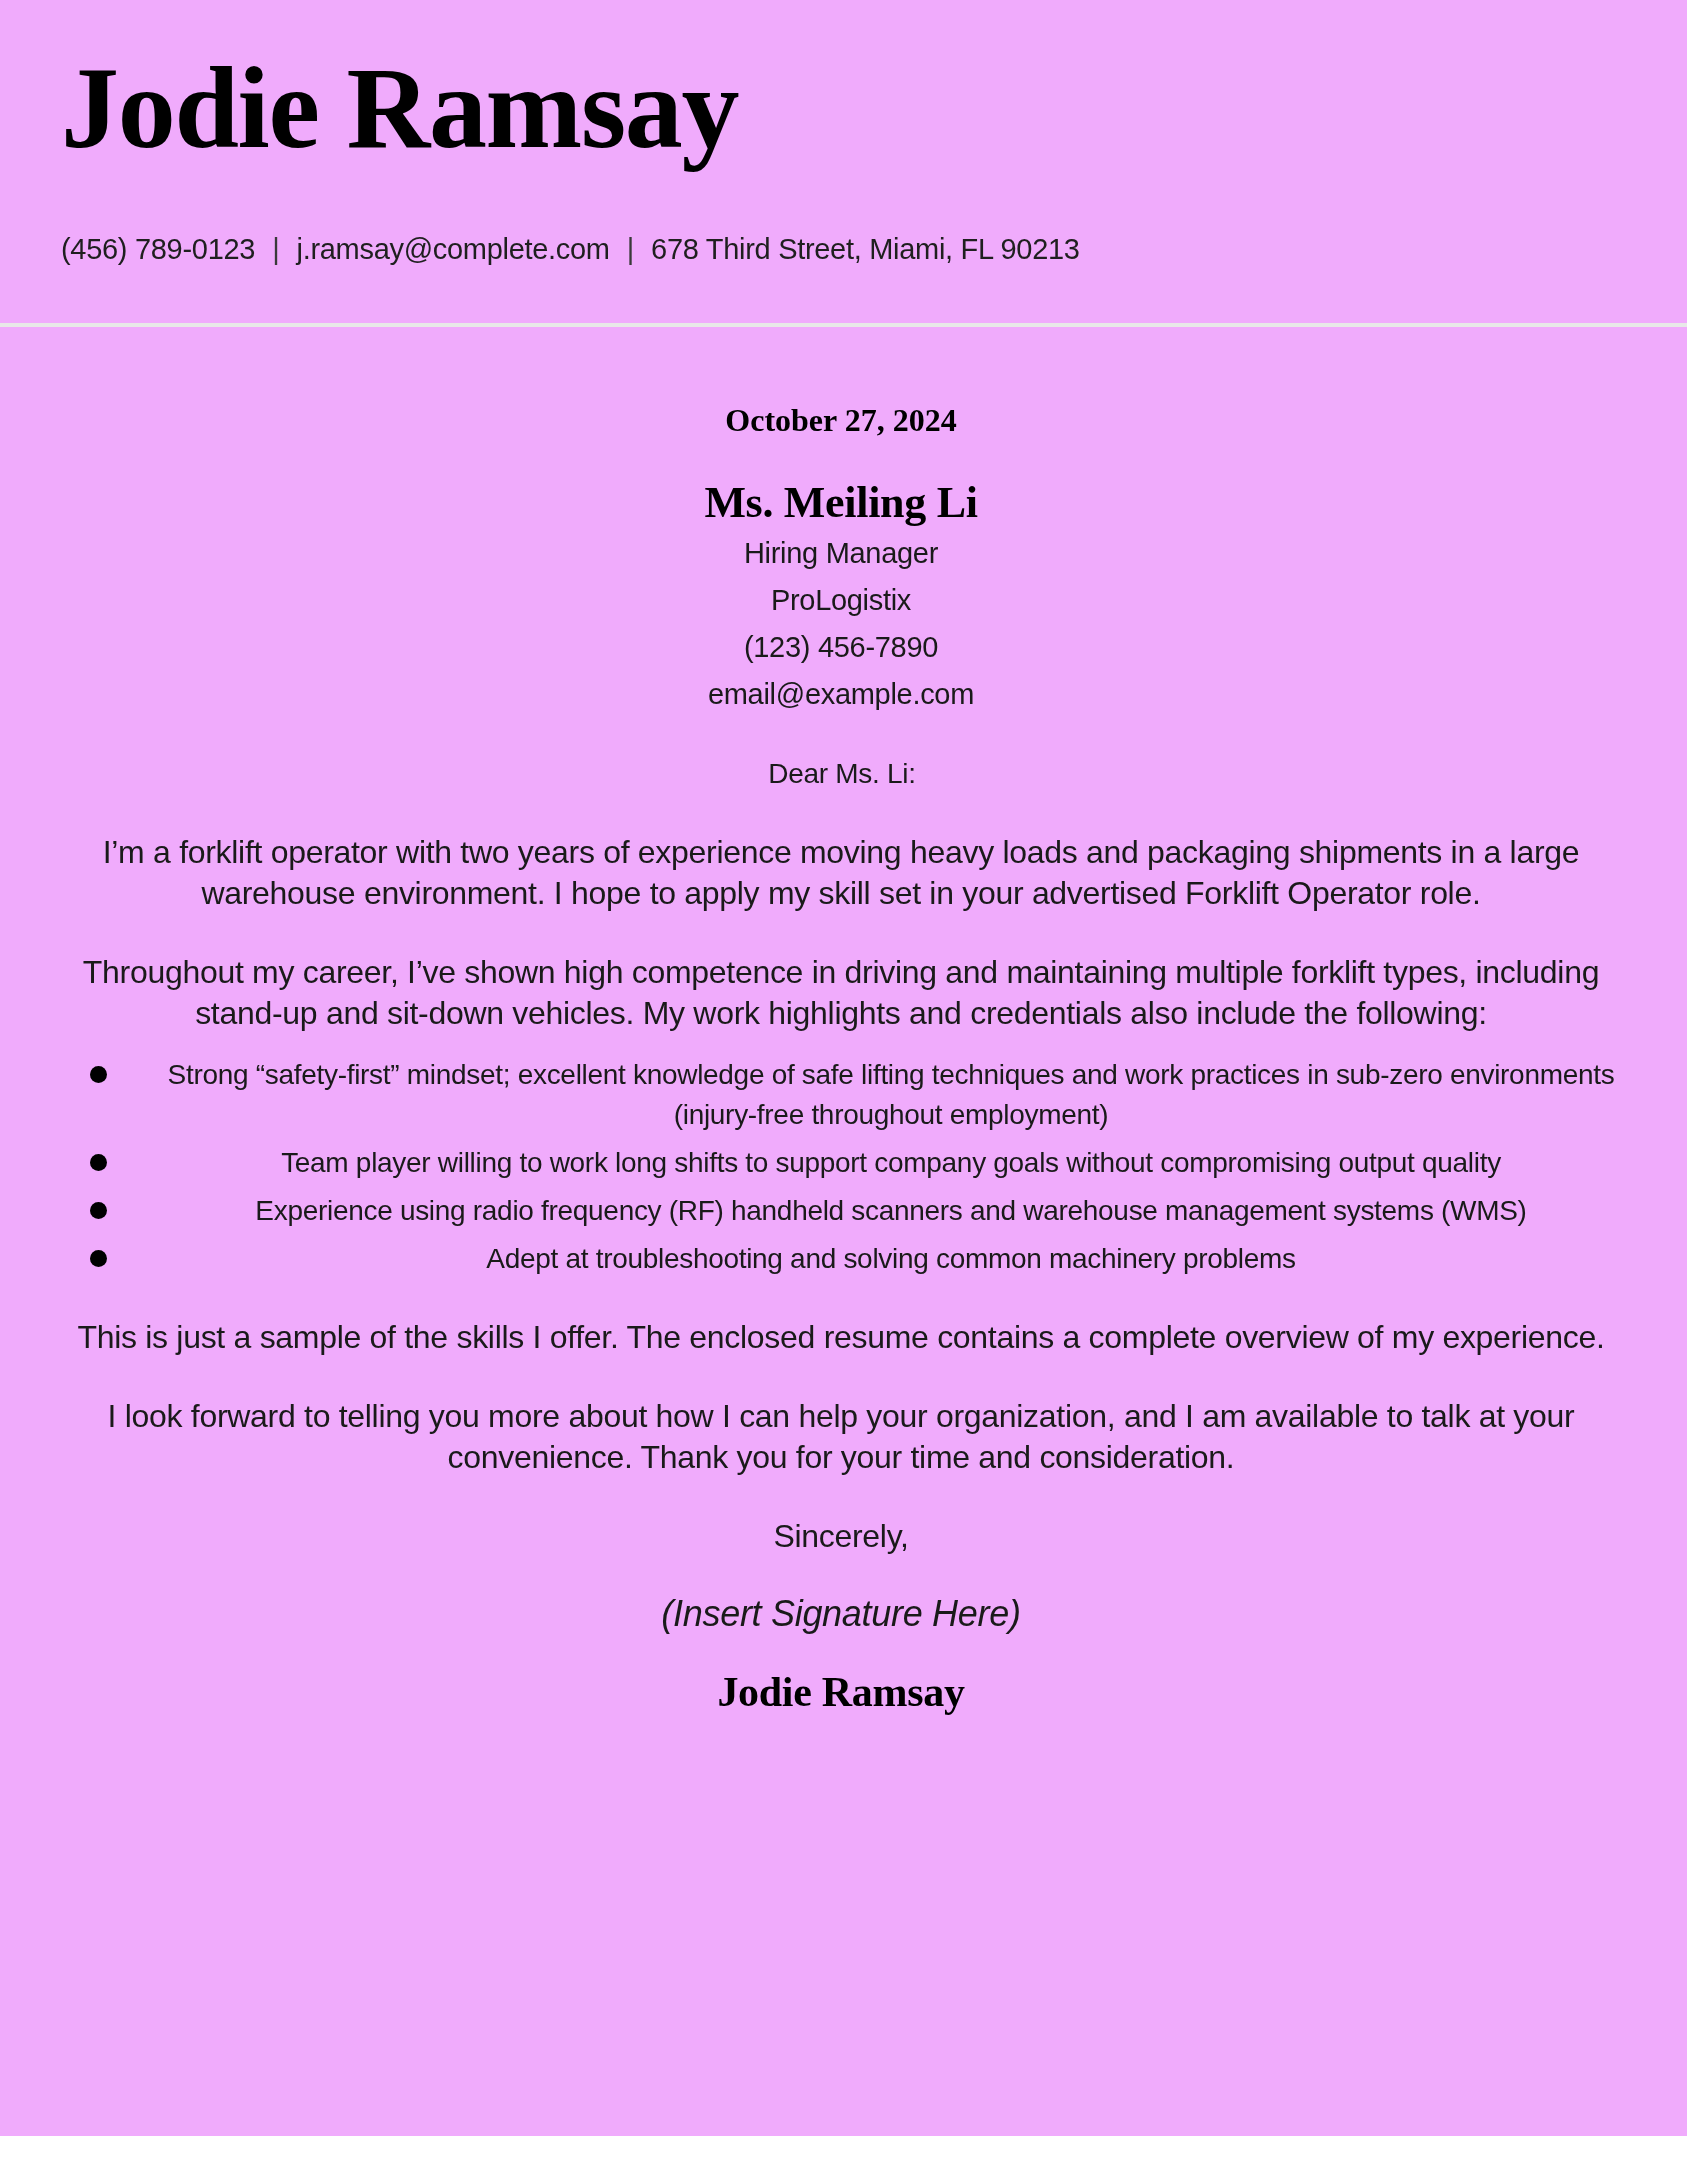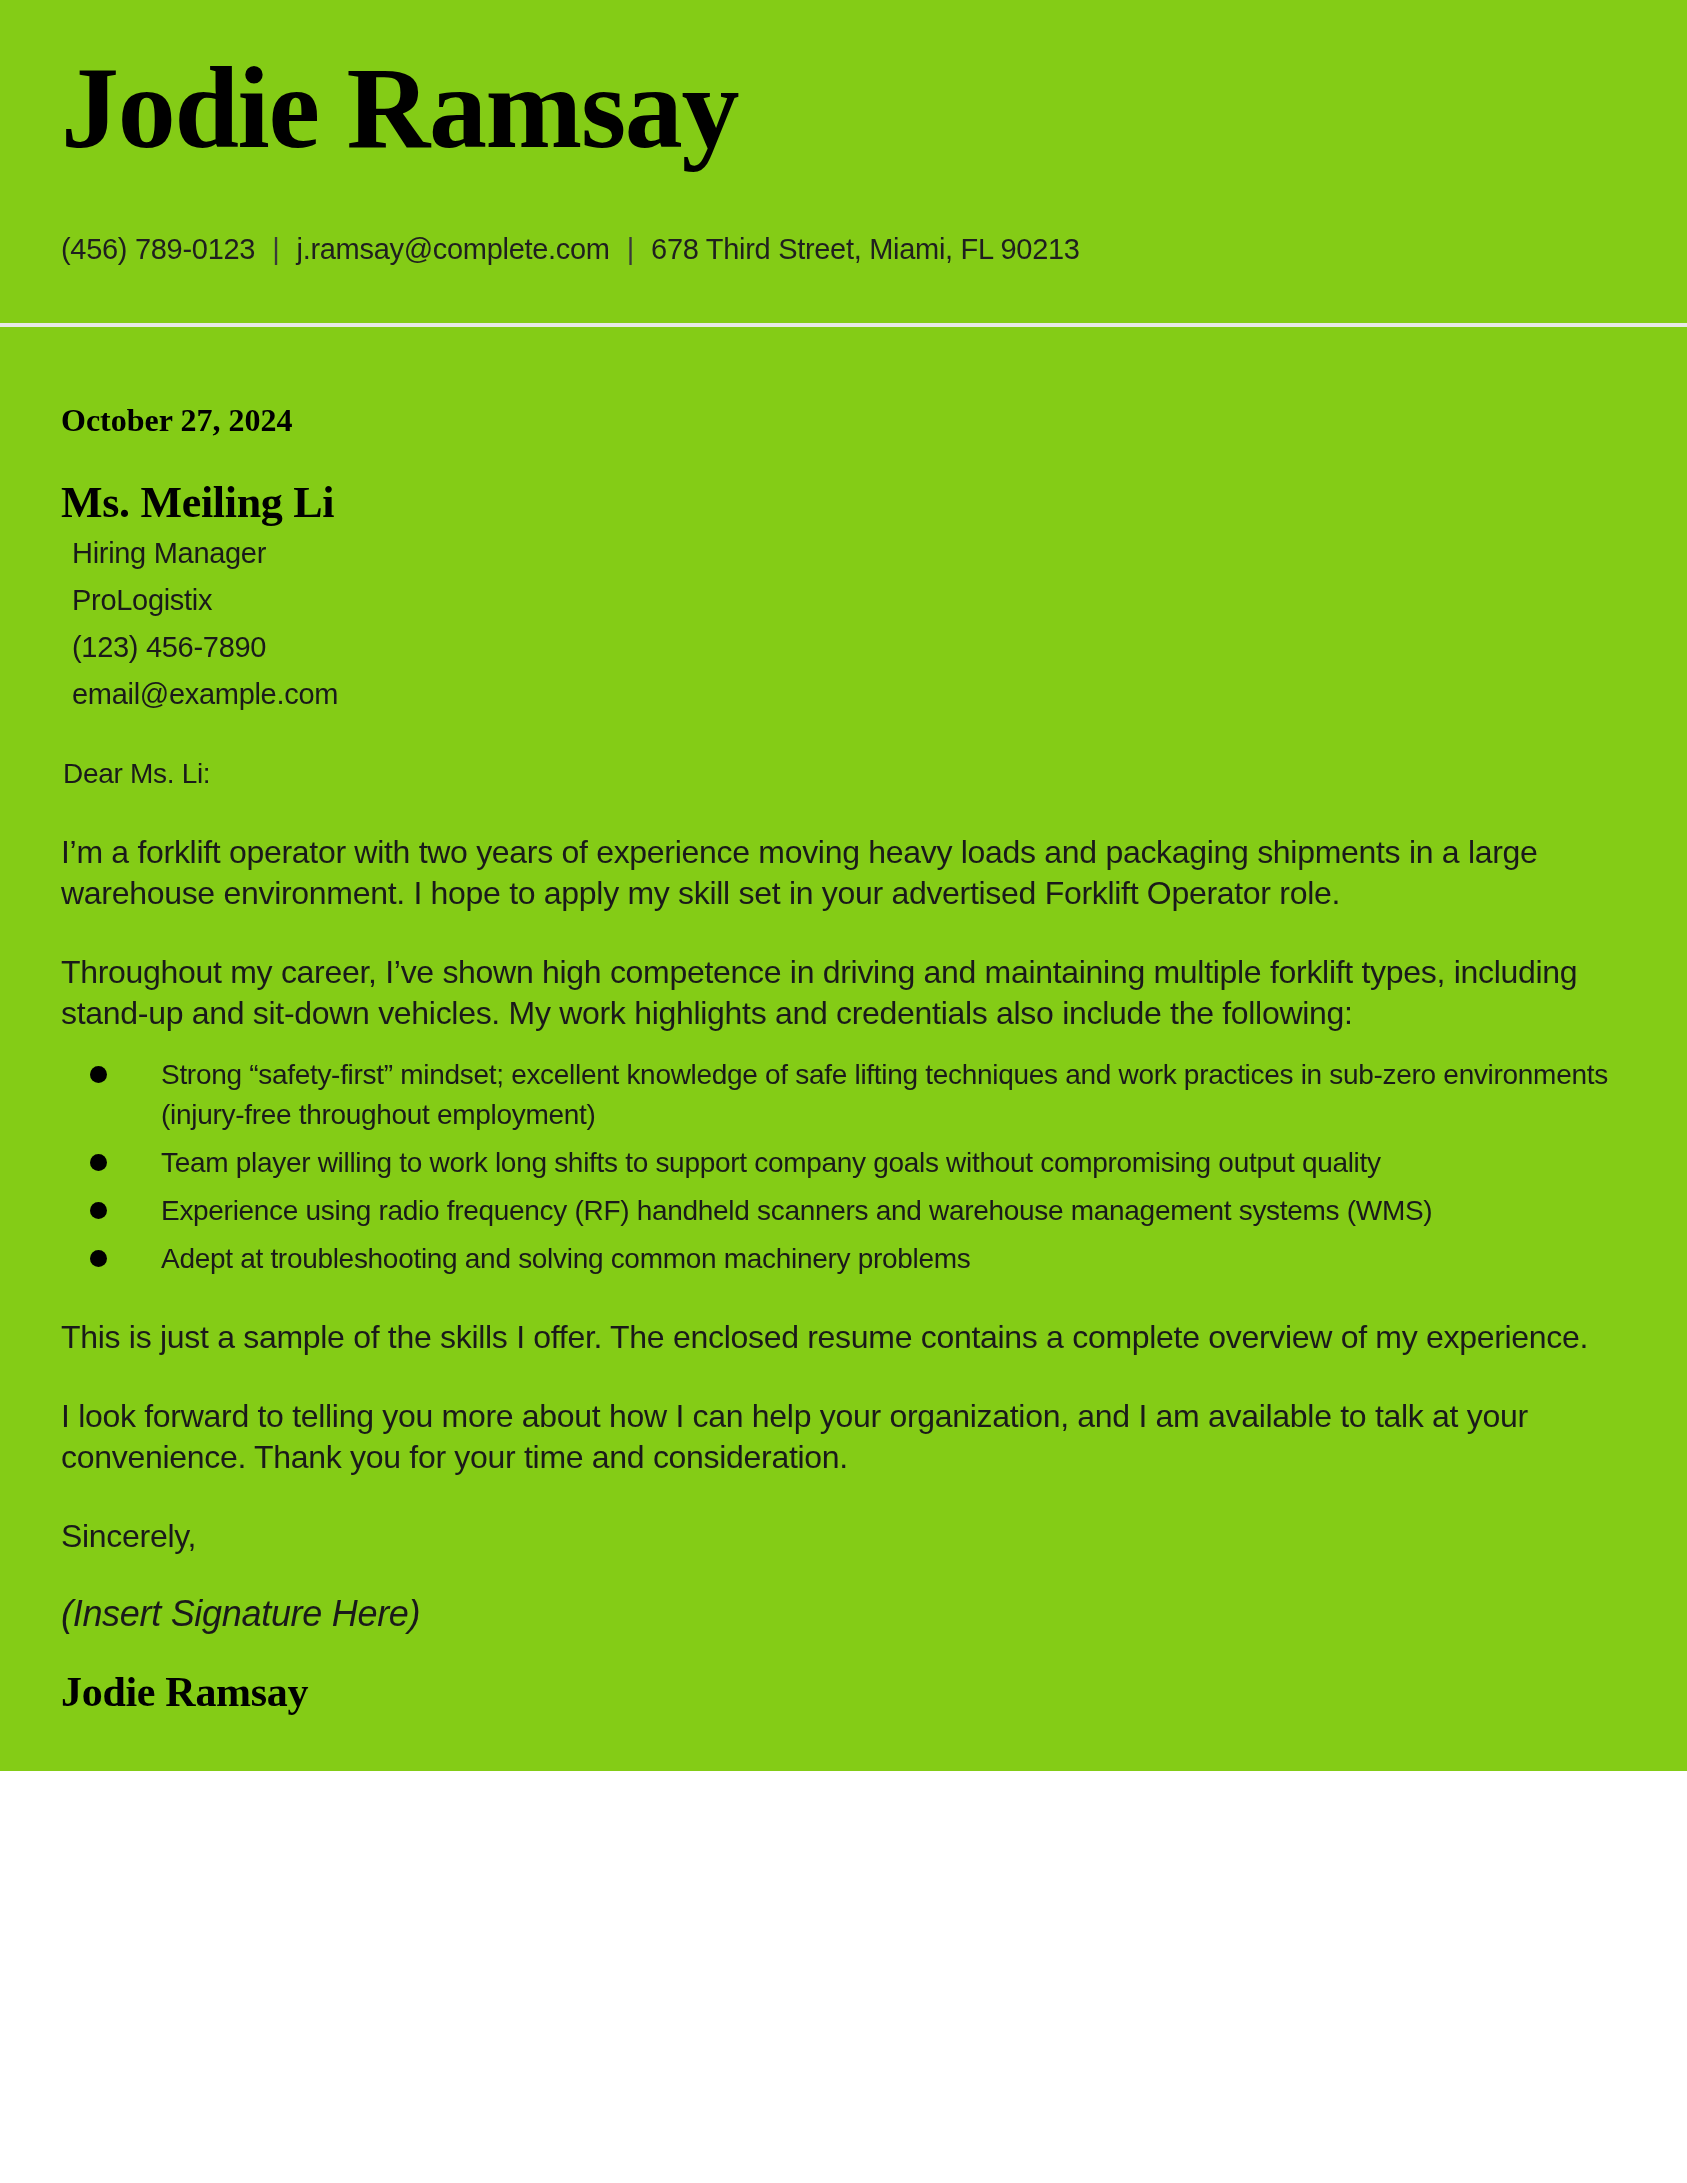--- a/index.html
+++ b/index.html
@@ -1,21 +1,21 @@
 <!DOCTYPE html>
 <html style="font-size:10.6px"><head>
 <meta charset="utf-8">
 <style>
   * { box-sizing: border-box; }
   html, body { margin: 0; padding: 0; background: #ffffff; }
   .page {
     position: relative;
     width: 1687px;
-    height: 1771px;
-    background: #84cc16;
+    height: 2136px;
+    background: #f0abfc;
     font-family: "Liberation Sans", sans-serif;
     color: #1a1a1a;
     overflow: hidden;
   }
   
   .header { padding: 45px 66px 0 61px; }
   .candidate-name {
     margin: 0;
     font-family: "Liberation Serif", "DejaVu Serif", serif;
     font-weight: 700;
@@ -34,21 +34,21 @@
     white-space: nowrap;
   }
   .contact-line .sep { color: #3a3a3a; padding: 0 9.3px; }
   .divider {
     margin: 56px 0 0 0;
     border: none;
     border-top: 4px solid #e8e8e8;
     width: 100%;
   }
   
-  .letter { padding: 0 66px 66px 61px; }
+  .letter { padding: 0 66px 66px 61px; text-align: center; }
   .serif-bold {
     font-family: "Liberation Serif", "DejaVu Serif", serif;
     font-weight: 700;
     color: #000000;
   }
   .date {
     margin: 74px 0 0 0;
     font-size: 32px;
     line-height: 38px;
   }

